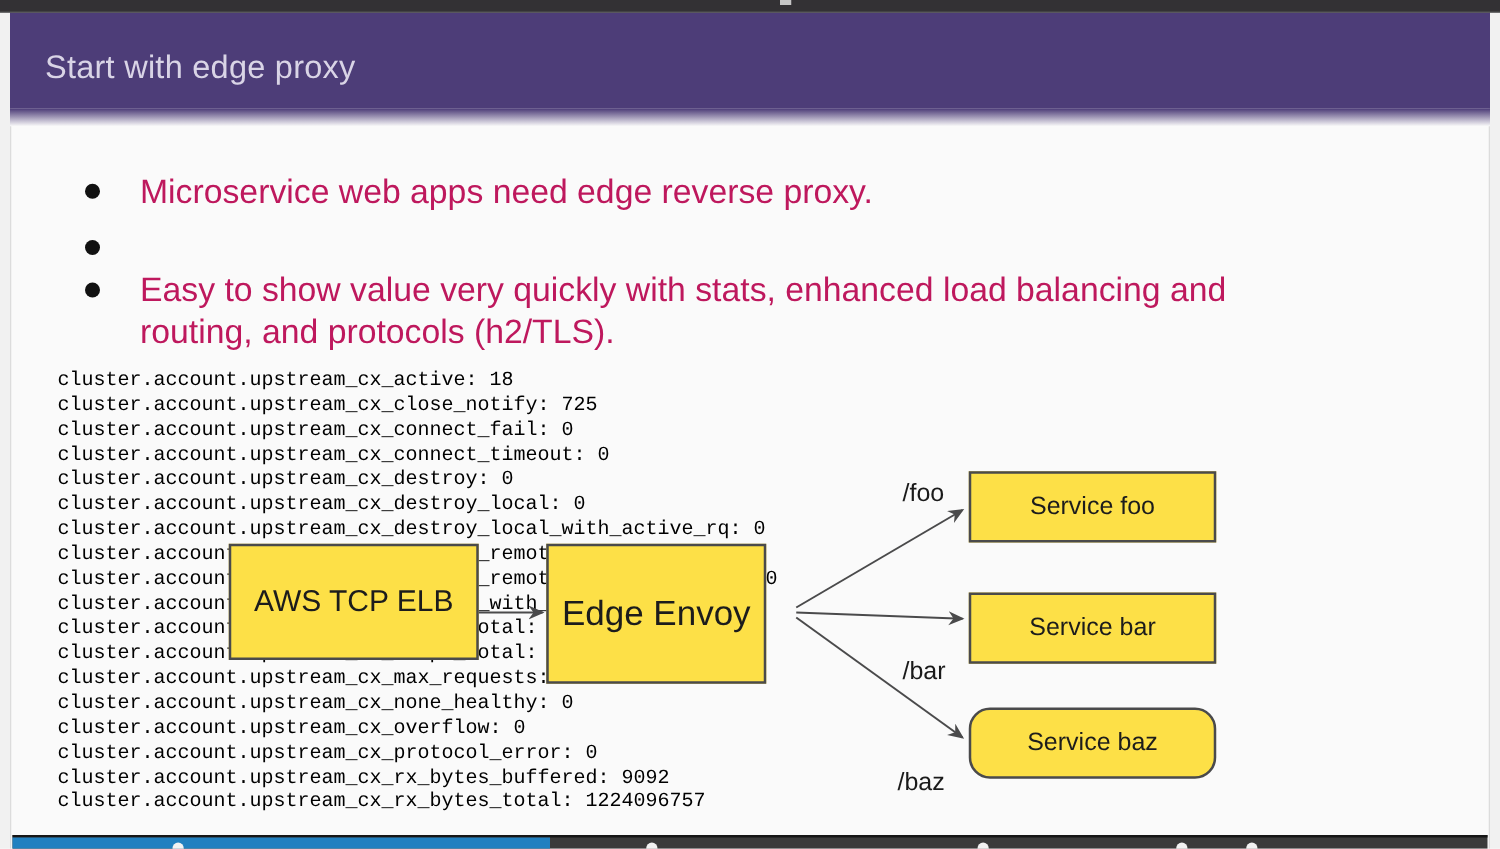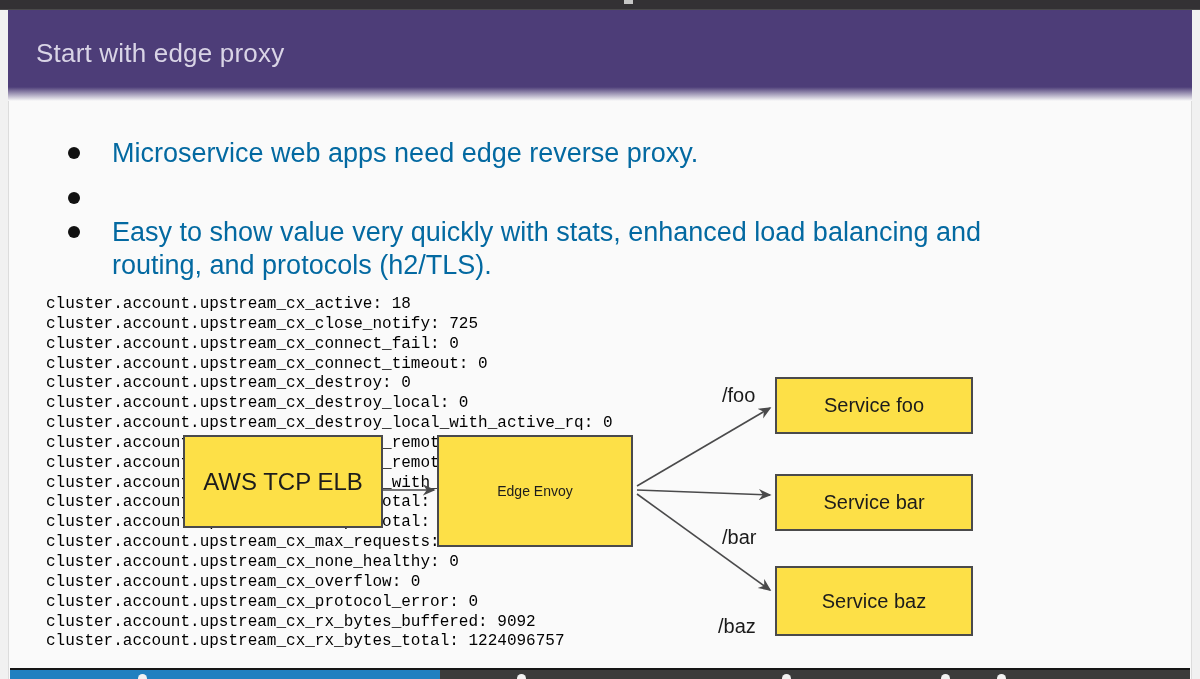--- a/index.html
+++ b/index.html
@@ -16,32 +16,32 @@
 
   
   .header { position:absolute; left:8px; right:8px; top:10px; height:77px; background:#4d3d78; z-index:2; }
   .header-fade { position:absolute; left:8px; right:8px; top:87px; height:14px; background:linear-gradient(#4d3d78, #fafafa); z-index:2; }
   .header-title { position:absolute; left:36px; top:38px; font-size:26px; color:#d9d4e6; letter-spacing:0.2px; z-index:3; }
 
   
   .bullets { position:absolute; left:68px; top:137px; width:1010px; z-index:3; }
   .bullet-row { display:flex; gap:32px; margin-bottom:12px; }
   .bullet-dot { flex:0 0 12px; width:12px; height:12px; border-radius:50%; background:#111; margin-top:10px; }
-  .bullet-text { font-size:27px; line-height:33px; color:#0369a1; max-width:965px; }
+  .bullet-text { font-size:27px; line-height:33px; color:#be185d; max-width:965px; }
 
   
   .stats { position:absolute; left:46px; top:295px; font-family:"Liberation Mono", monospace; font-size:16px; line-height:19.85px; color:#000000; white-space:pre; z-index:1; }
 
   
   .node { position:absolute; background:#fde047; border:2px solid #4a4a4b; display:flex; align-items:center; justify-content:center; color:#1c1c1c; z-index:4; }
   .node-elb   { left:183px; top:435px; width:200px; height:93px; font-size:24px; }
-  .node-envoy { left:437px; top:435px; width:196px; height:112px; font-size:14px; }
+  .node-envoy { left:437px; top:435px; width:176px; height:112px; font-size:28px; }
   .node-foo   { left:775px; top:377px; width:198px; height:57px; font-size:20px; }
   .node-bar   { left:775px; top:474px; width:198px; height:57px; font-size:20px;text-align:center; }
-  .node-baz   { left:775px; top:566px; width:198px; height:70px; font-size:20px; }
+  .node-baz   { left:775px; top:566px; width:198px; height:57px; font-size:20px;border-radius:17px; }
   .route-label { position:absolute; font-size:20px; color:#1a1a1a; z-index:5;margin-top:12px; }
   .route-foo { left:722px; top:372px; }
   .route-bar { left:722px; top:514px; }
   .route-baz { left:718px; top:603px; }
   .arrows { position:absolute; left:0; top:0; width:1200px; height:679px; z-index:5; pointer-events:none; }
 
   
   .bottom-bar { position:absolute; left:10px; right:10px; bottom:0; height:11px; background:#3b3b3b; border-top:2px solid #161616; z-index:6; }
   .progress-fill { position:absolute; left:0; top:0; bottom:0; width:430px; background:#2180c0; }
   .chapter-marker { position:absolute; top:4px; width:9px; height:9px; border-radius:50%; background:#f2f2f2; }

